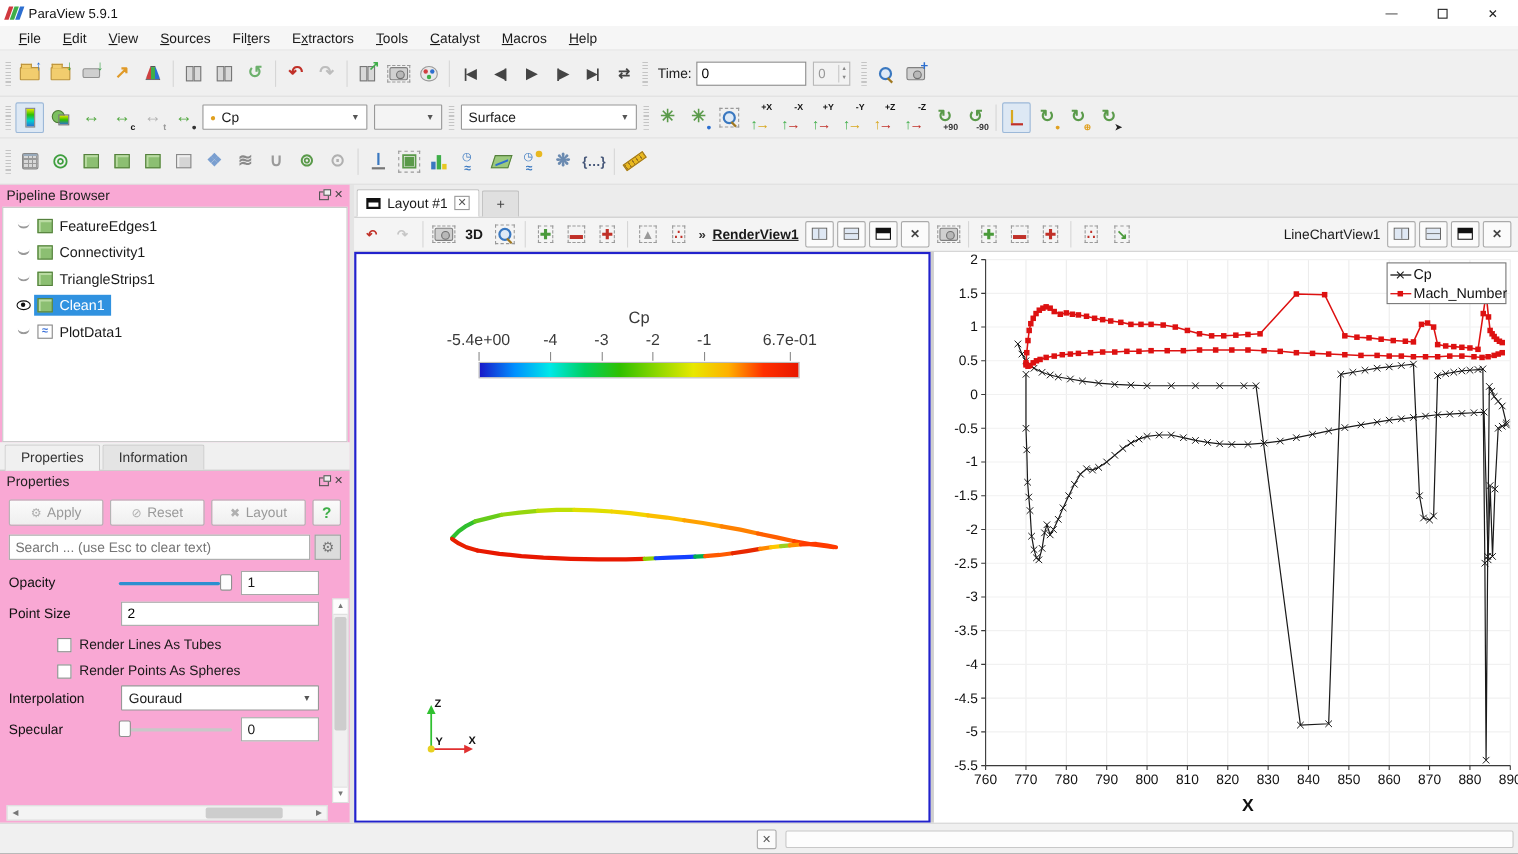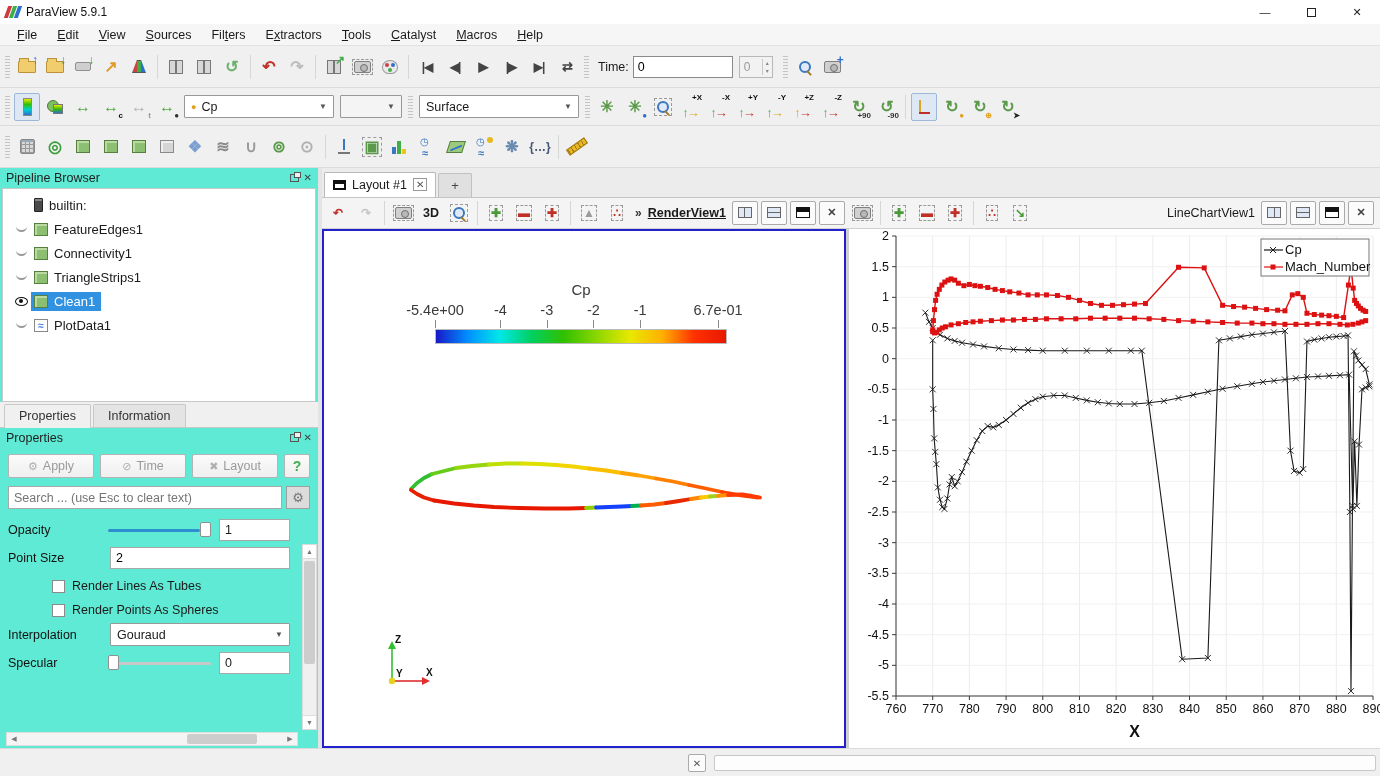--- a/index.html
+++ b/index.html
@@ -88,21 +88,21 @@
   .spin-arrows span { font-size:6px; color:#888; padding:1px 3px; line-height:1; }
 
   .combo { height:23px; border:1px solid #989898; background:#fff; display:flex; align-items:center; padding:0 6px; margin:0 3px; border-radius:1px; }
   .combo .cv { flex:1; font-size:12.5px; }
   .combo .arr { font-size:8px; color:#555; margin-left:6px; }
   .combo.disabled { background:#f4f4f4; }
   .combo .pfx { font-size:9px; margin-right:5px; }
 
   
   .main { display:flex; height:580px; }
-  .left-panel { width:318px; display:flex; flex-direction:column; background:#5eead4; }
+  .left-panel { width:318px; display:flex; flex-direction:column; background:#f9a8d4; }
   .panel-header { height:20px; display:flex; align-items:center; padding:0 6px; font-size:12.5px; color:#222; }
   .panel-header .hbtns { margin-left:auto; display:flex; gap:5px; align-items:center; }
   .mini-float { width:9px; height:8px; border:1px solid #555; position:relative; display:block; }
   .mini-float::after { content:""; position:absolute; right:-3px; top:-3px; width:5px; height:4px; border:1px solid #555; background:#f0f0f0; }
   .mini-close { font-size:10px; color:#444; line-height:1; }
   .pipeline-tree { height:214px; background:#fff; border:1px solid #c8c8c8; margin:0 2px; overflow:hidden; padding-top:4px; }
   .tree-row { display:flex; align-items:center; height:24px; padding-left:8px; }
   .eye { width:20px; display:flex; justify-content:center; }
   .eye-closed { width:11px; height:6px; border-bottom:2px solid #9a9a9a; border-radius:0 0 7px 7px; }
   .eye-open { width:13px; height:9px; border:1.5px solid #111; border-radius:50%; position:relative; background:#fff; }
@@ -515,27 +515,20 @@
     <div class="left-panel">
       <div class="panel-header">
         <span>Pipeline Browser</span>
         <span class="hbtns">
           <span class="mini-float"></span>
           <span class="mini-close">✕</span>
         </span>
       </div>
       <div class="pipeline-tree" id="pipeline-tree">
           <div class="tree-row">
-            <span class="eye"></span>
-            <span class="tree-sel">
-              <span class="icon-server"></span>
-              <span class="tree-label">builtin:</span>
-            </span>
-          </div>
-          <div class="tree-row">
             <span class="eye">
               <span class="eye-closed"></span>
             </span>
             <span class="tree-sel">
               <span class="icon-dataset"></span>
               <span class="tree-label">FeatureEdges1</span>
             </span>
           </div>
           <div class="tree-row">
             <span class="eye">
@@ -589,21 +582,21 @@
       </div>
 
       <div class="prop-content">
         <div class="btn-row">
           <span class="pbtn">
               <span class="bic">⚙</span>
               <span>Apply</span>
             </span>
           <span class="pbtn">
               <span class="bic">⊘</span>
-              <span>Time</span>
+              <span>Reset</span>
             </span>
           <span class="pbtn">
               <span class="bic">✖</span>
               <span>Layout</span>
             </span>
           <span class="pbtn help">?</span>
         </div>
         <div class="search-row">
           <input class="search-input" placeholder="Search ... (use Esc to clear text)" style="">
           <span class="gear-btn">⚙</span>

